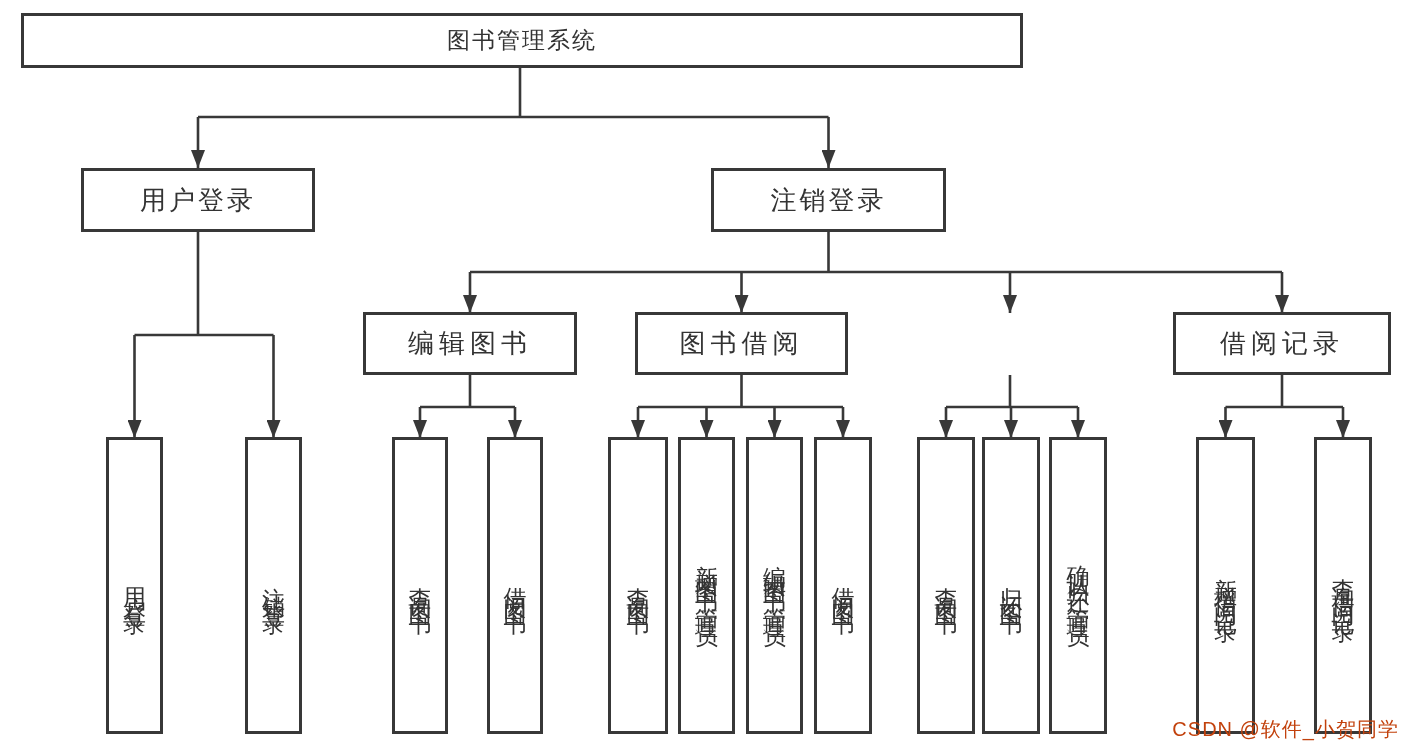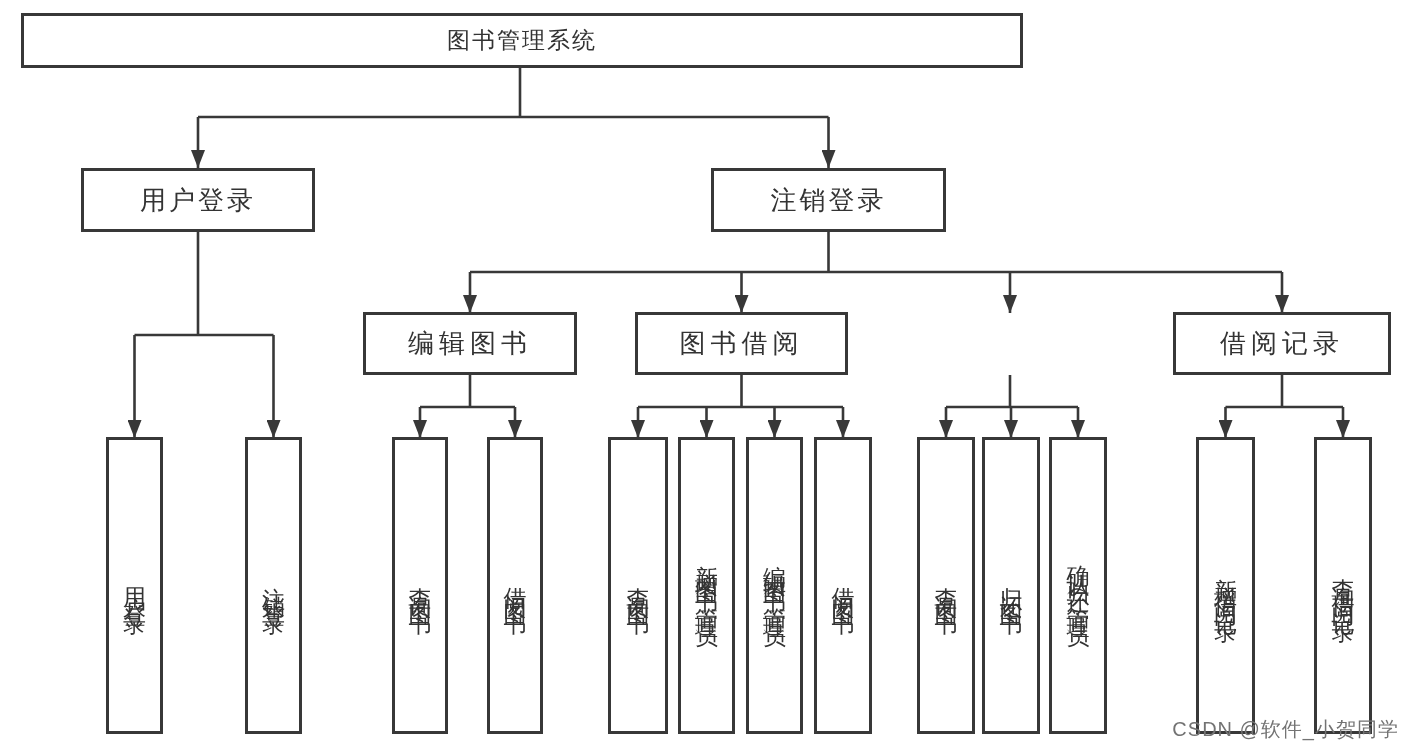--- a/index.html
+++ b/index.html
@@ -32,21 +32,21 @@
     font-size:23px;
     letter-spacing:8.5px;
     line-height:1;
     white-space:nowrap;
   }
   .watermark{
     position:absolute;
     right:6px;bottom:4px;
     z-index:5;
     font-size:20px;
-    color:#737373;
+    color:#c2410c;
     letter-spacing:1px;
     white-space:nowrap;
   }
 </style>
 </head>
 <body>
 
 <div class="canvas">
 
   <svg class="connectors" width="1405" height="747" viewBox="0 0 1405 747">

